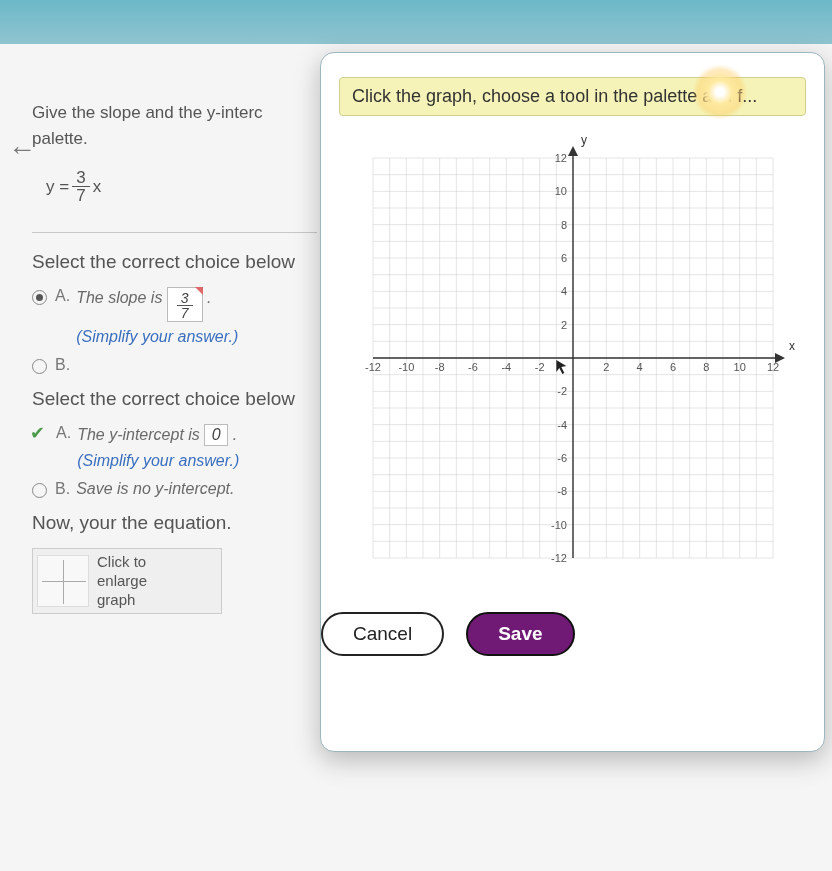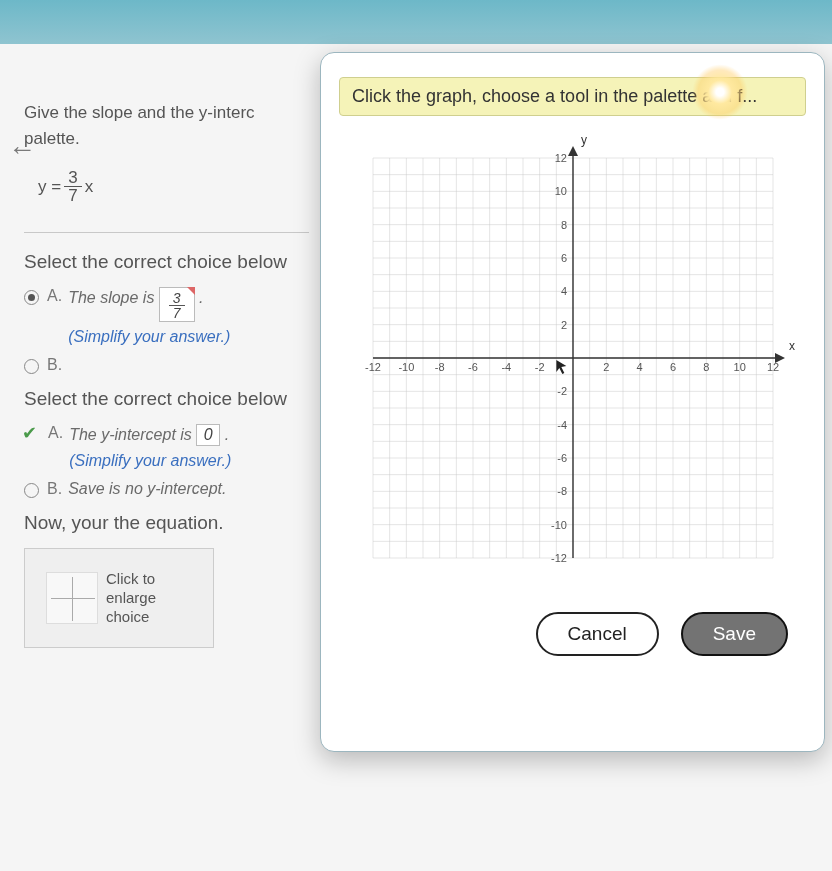--- a/index.html
+++ b/index.html
@@ -19,21 +19,21 @@
     .back-arrow {
       position: absolute;
       left: 8px;
       top: 130px;
       color: #7a7a7a;
       font-size: 28px;
       cursor: pointer;
     }
     .left-panel {
       position: absolute;
-      left: 24px;
+      left: 32px;
       top: 100px;
       width: 285px;
       color: #444;
     }
     .question-text {
       font-size: 17px;
       color: #555;
       line-height: 1.5;
       margin-bottom: 18px;
     }
@@ -120,21 +120,21 @@
       font-size: 16px;
       display: block;
       margin-top: 6px;
     }
     .enlarge-box {
       display: flex;
       align-items: center;
       margin-top: 10px;
       border: 1px solid #ccc;
       background: #efefef;
-      padding: 21px;
+      padding: 4px;
       width: 190px;
     }
     .enlarge-thumb {
       width: 52px; height: 52px;
       background: #f8f8f8;
       border: 1px solid #ddd;
       position: relative;
       margin-right: 8px;
     }
     .enlarge-thumb::before, .enlarge-thumb::after {
@@ -176,33 +176,32 @@
       pointer-events: none;
     }
     .graph-wrap {
       margin: 10px auto 0 auto;
       width: 460px;
       display:flex; justify-content:center;
     }
     .graph-svg { display:block; }
     .btn-row {
       display: flex;
-      justify-content: flex-end;
       gap: 22px;
       padding: 24px 36px 0 0;
     }
     .btn {
       font-size: 19px;
       padding: 9px 30px;
       border-radius: 999px;
       cursor: pointer;
       border: 2px solid #222;
     }
     .btn-cancel { background: #fff; color: #222; }
-    .btn-save   { background: #737373; color: #fff; border-color: #111; }
+    .btn-save   { background: #701a75; color: #fff; border-color: #111; font-weight: bold; }
   </style>
 </head>
 <body>
 
 <div class="top-bar"></div>
 
 <span class="back-arrow">←</span>
 
 <div class="left-panel">
   <div class="question-text">
@@ -263,21 +262,21 @@
     <span class="choice-body">Save is no y-intercept.</span>
   </div>
 
   <div class="prompt">Now, your the equation.</div>
 
   <div class="enlarge-box">
     <div class="enlarge-thumb"></div>
     <div class="enlarge-text">
       <span>Click to</span><br>
       <span>enlarge</span><br>
-      <span>choice</span>
+      <span>graph</span>
     </div>
   </div>
 </div>
 
 <div class="modal">
   <div class="tooltip">Click the graph, choose a tool in the palette and f...</div>
 
   <div class="graph-wrap">
     <svg class="graph-svg" id="graph-svg" width="460" height="460">
         <line x1="30" y1="430" x2="30" y2="30" stroke="#c9c9c9" stroke-width="0.5"></line>

